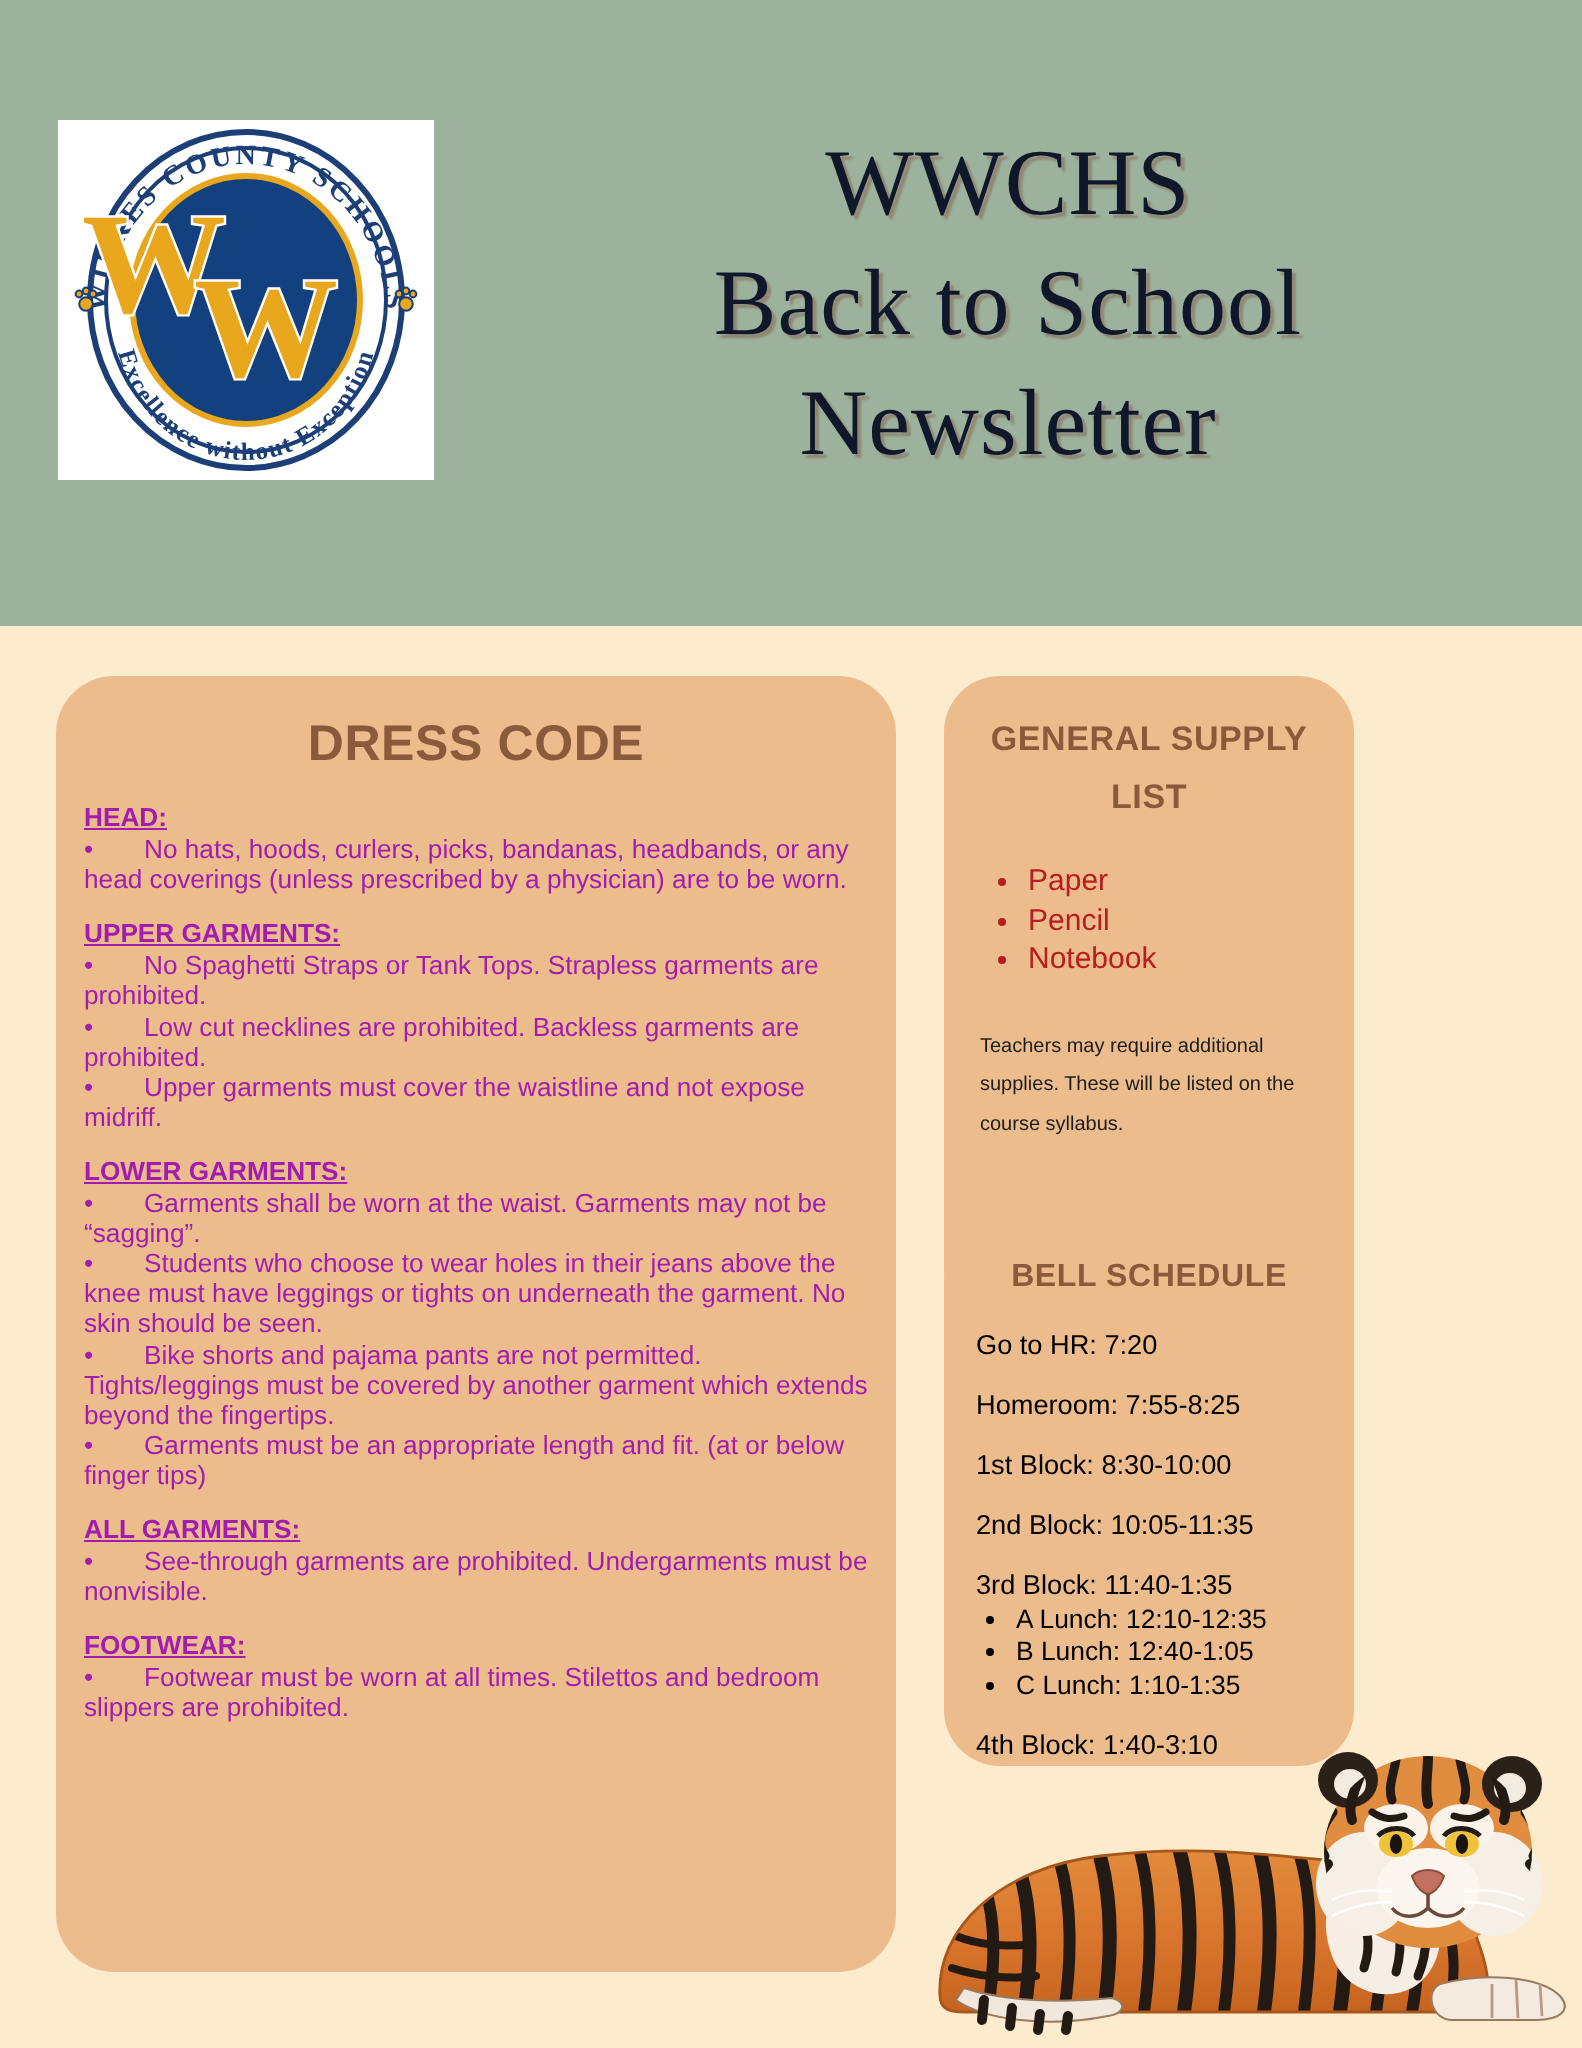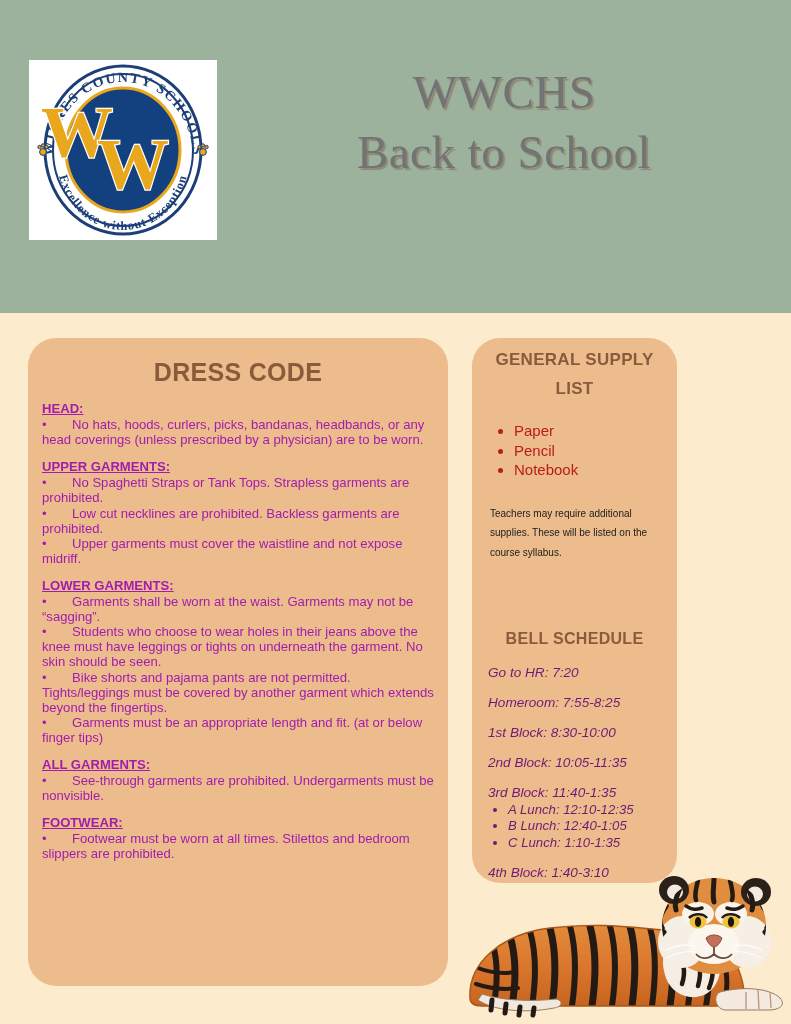--- a/index.html
+++ b/index.html
@@ -35,42 +35,43 @@
 
   
   .title-block {
     position: absolute;
     left: 236px; top: 62px;
     width: 536px;
     text-align: center;
     font-family: "Liberation Serif", serif;
     font-size: 47px;
     line-height: 60px;
-    color: #737373;
+    color: #0f172a;
     text-shadow: 2px 2px 1px rgba(120,70,55,0.38);
     letter-spacing: 0.5px;
   }
   .title-line { display: block; }
 
   
   .panel {
     position: absolute;
     background: #EDBC8C;
     border-radius: 28px;
     box-sizing: border-box;
   }
   .panel-dress {
     left: 28px; top: 338px;
     width: 420px; height: 648px;
     padding: 16px 14px 14px 14px;
+    border-radius: 29px;
   }
   .panel-supply {
     left: 472px; top: 338px;
     width: 205px; height: 326px;
-    padding: 4px 16px 10px 16px;
+    padding: 14px 16px 10px 16px;
   }
   .panel-bell {
     left: 472px; top: 613px;
     width: 205px; height: 270px;
     padding: 14px 16px 10px 16px;
   }
 
   .panel-title {
     font-family: "Liberation Sans", sans-serif;
     font-weight: bold;
@@ -121,21 +122,21 @@
   }
   .supply-list li { margin: 0; }
   .supply-note {
     margin: 24px 0 0 2px;
     color: #1C1C1C;
     font-size: 10px;
     line-height: 19.5px;
   }
 
   
-  .bell-body { color: #701a75; font-size: 13.6px; line-height: 17px; font-style: italic; }
+  .bell-body { color: #000000; font-size: 13.6px; line-height: 17px; }
   .bell-row { margin-bottom: 13px; }
   .bell-row:last-child { margin-bottom: 0; }
   .bell-sublist {
     margin: 1px 0 0 0;
     padding-left: 20px;
     font-size: 13.2px;
     line-height: 16.4px;
   }
 
   
@@ -180,20 +181,21 @@
     <g font-family="'Liberation Serif', serif" font-weight="bold" font-size="72" fill="#E8A71C" stroke="#FFFFFF" stroke-width="2.4" paint-order="stroke">
       <text x="48" y="96" text-anchor="middle">W</text>
       <text x="104" y="128" text-anchor="middle">W</text>
     </g>
   </svg>
 </div>
 
 <div class="title-block">
   <span class="title-line">WWCHS</span>
   <span class="title-line">Back to School</span>
+  <span class="title-line">Newsletter</span>
 </div>
 
 <div class="panel panel-dress">
   <div class="panel-title">DRESS CODE</div>
   <div class="dc-body" id="dress-code-body">
       <div class="dc-section">
         <span class="dc-heading">HEAD: </span>
         <span class="dc-bullet"><span class="bdot">•</span><span>No hats, hoods, curlers, picks, bandanas, headbands, or any head coverings (unless prescribed by a physician) are to be worn.</span></span>
       </div>
       <div class="dc-section">

